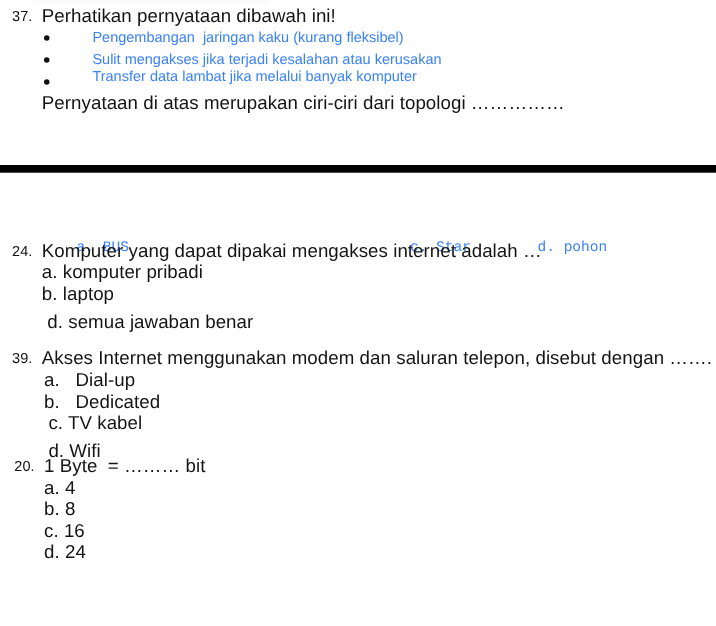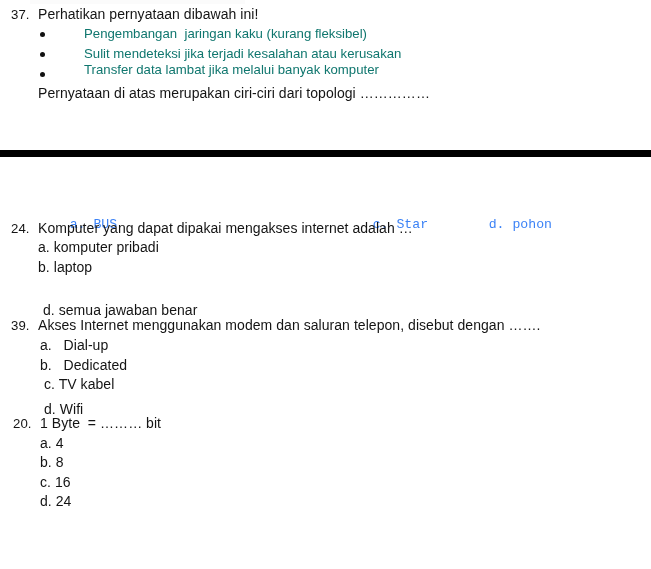--- a/index.html
+++ b/index.html
@@ -20,38 +20,38 @@
     position: relative;
     width: 651px;
     height: 569px;
     background: #ffffff;
   }
 
   
   .ln {
     position: absolute;
     white-space: pre;
-    font-size: 14px;
+    font-size: 17px;
     line-height: 15px;
     letter-spacing: 0.05px;
     color: #141414;
   }
 
   
   .q-num {
     font-size: 13.2px;
   }
 
   
   .bullet-row {
     position: absolute;
     white-space: pre;
     font-size: 13.2px;
     line-height: 15px;
-    color: #0f766e;
+    color: #3b82f6;
   }
   .bullet-dot {
     position: absolute;
     width: 5px;
     height: 5px;
     border-radius: 50%;
     background: #111111;
   }
 
   
@@ -90,21 +90,21 @@
 
   <div class="scan-noise"></div>
 
   <div class="ln q-num" style="left:11px; top:7px;">37.</div>
   <div class="ln" style="left:38px; top:7px;">Perhatikan pernyataan dibawah ini!</div>
 
   <span class="bullet-dot" style="left:40px; top:32px;"></span>
   <div class="bullet-row" style="left:84px; top:26px;">Pengembangan  jaringan kaku (kurang fleksibel)</div>
 
   <span class="bullet-dot" style="left:40px; top:52px;"></span>
-  <div class="bullet-row" style="left:84px; top:46px;">Sulit mendeteksi jika terjadi kesalahan atau kerusakan</div>
+  <div class="bullet-row" style="left:84px; top:46px;">Sulit mengakses jika terjadi kesalahan atau kerusakan</div>
 
   <span class="bullet-dot" style="left:40px; top:72px;"></span>
   <div class="bullet-row" style="left:84px; top:62px;">Transfer data lambat jika melalui banyak komputer</div>
 
   <div class="ln" style="left:38px; top:86px;">Pernyataan di atas merupakan ciri-ciri dari topologi ……………</div>
 
   <div class="rule" style="top:150px;"></div>
 
   <div class="opt-inline" style="left:38px; top:202px;">
     <span>a.</span><span> </span><span>BUS</span>
@@ -114,21 +114,21 @@
   </div>
   <div class="opt-inline" style="left:457px; top:202px;">
     <span>d.</span><span> </span><span>pohon</span>
   </div>
 
   <div class="ln q-num" style="left:11px; top:221px;">24.</div>
   <div class="ln" style="left:38px; top:240px;">a. komputer pribadi</div>
 
   <div class="ln" style="left:38px; top:221px;">Komputer yang dapat dipakai mengakses internet adalah …</div>
   <div class="ln" style="left:38px; top:260px;">b. laptop</div>
-  <div class="ln" style="left:43px; top:303px;">d. semua jawaban benar</div>
+  <div class="ln" style="left:43px; top:285px;">d. semua jawaban benar</div>
 
   <div class="ln q-num" style="left:11px; top:318px;">39.</div>
   <div class="ln" style="left:38px; top:318px;">Akses Internet menggunakan modem dan saluran telepon, disebut dengan …….</div>
 
   <div class="ln" style="left:40px; top:338px;">a.   Dial-up</div>
   <div class="ln" style="left:40px; top:358px;text-align:center;">b.   Dedicated</div>
   <div class="ln" style="left:44px; top:377px;">c. TV kabel</div>
   <div class="ln" style="left:44px; top:402px;">d. Wifi</div>
 
   <div class="ln q-num" style="left:13px; top:416px;">20.</div>

